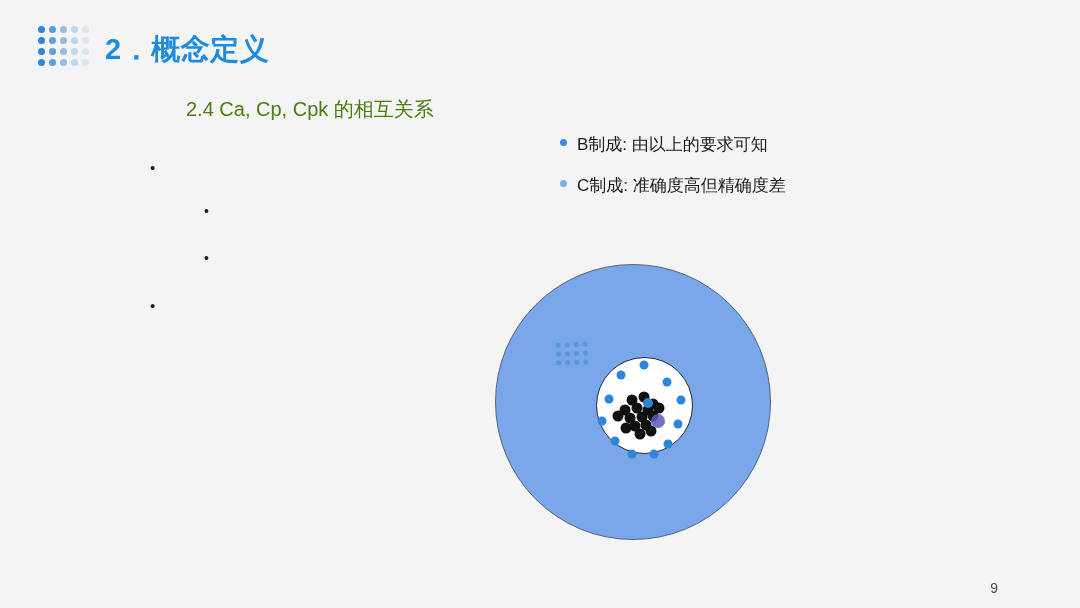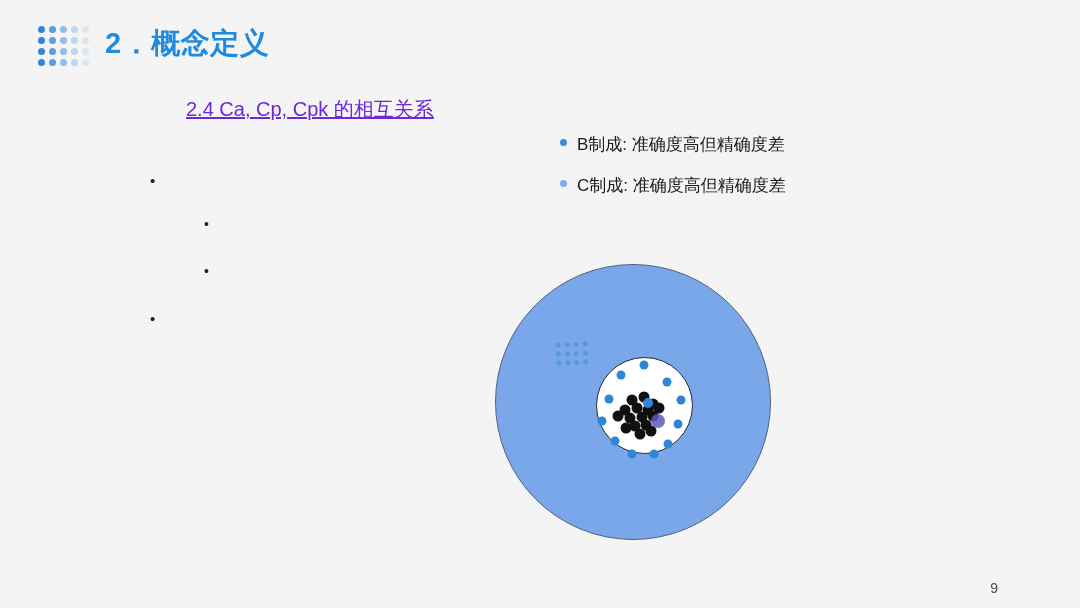--- a/index.html
+++ b/index.html
@@ -20,21 +20,21 @@
     inset: 0;
     background: #f4f4f4;
   }
 
   
   .header {
     position: absolute;
     left: 38px;
     top: 24px;
     display: flex;
-    align-items: flex-start;
+    align-items: flex-end;
   }
   .dot-grid {
     display: grid;
     grid-template-columns: repeat(5, 11px);
     grid-template-rows: repeat(4, 11px);
     margin-right: 12px;
     margin-top: 2px;
   }
   .dot-grid i {
     display: block;
@@ -59,25 +59,24 @@
 
   
   .left-col {
     position: absolute;
     left: 150px;
     top: 96px;
     width: 400px;
   }
   .subheading {
     font-size: 20px;
-    color: #6d28d9;
+    color: #4d7c0f;
     margin-left: 36px;
-    margin-bottom: 43px;
+    margin-bottom: 30px;
     white-space: nowrap;
-    text-decoration: underline;
   }
   .bullet-l1 {
     display: flex;
     font-size: 20px;
     color: #212121;
     margin-bottom: 14px;
     line-height: 1.45;
   }
   .bullet-l1 .mk {
     width: 18px;
@@ -242,21 +241,21 @@
     </div>
 
     <div class="bullet-l1">
       <span class="mk">•</span>
     </div>
   </div>
 
   <div class="legend">
     <div class="legend-row">
       <span class="bdot" style="background: rgb(59, 138, 232);"></span>
-      <span>B制成: 准确度高但精确度差</span>
+      <span>B制成: 由以上的要求可知</span>
     </div>
     <div class="legend-row">
       <span class="bdot" style="background: rgb(122, 174, 234);"></span>
       <span>C制成: 准确度高但精确度差</span>
     </div>
   </div>
 
   <div class="diagram">
     <div class="outer-circle"></div>
     <div class="faint-grid">

